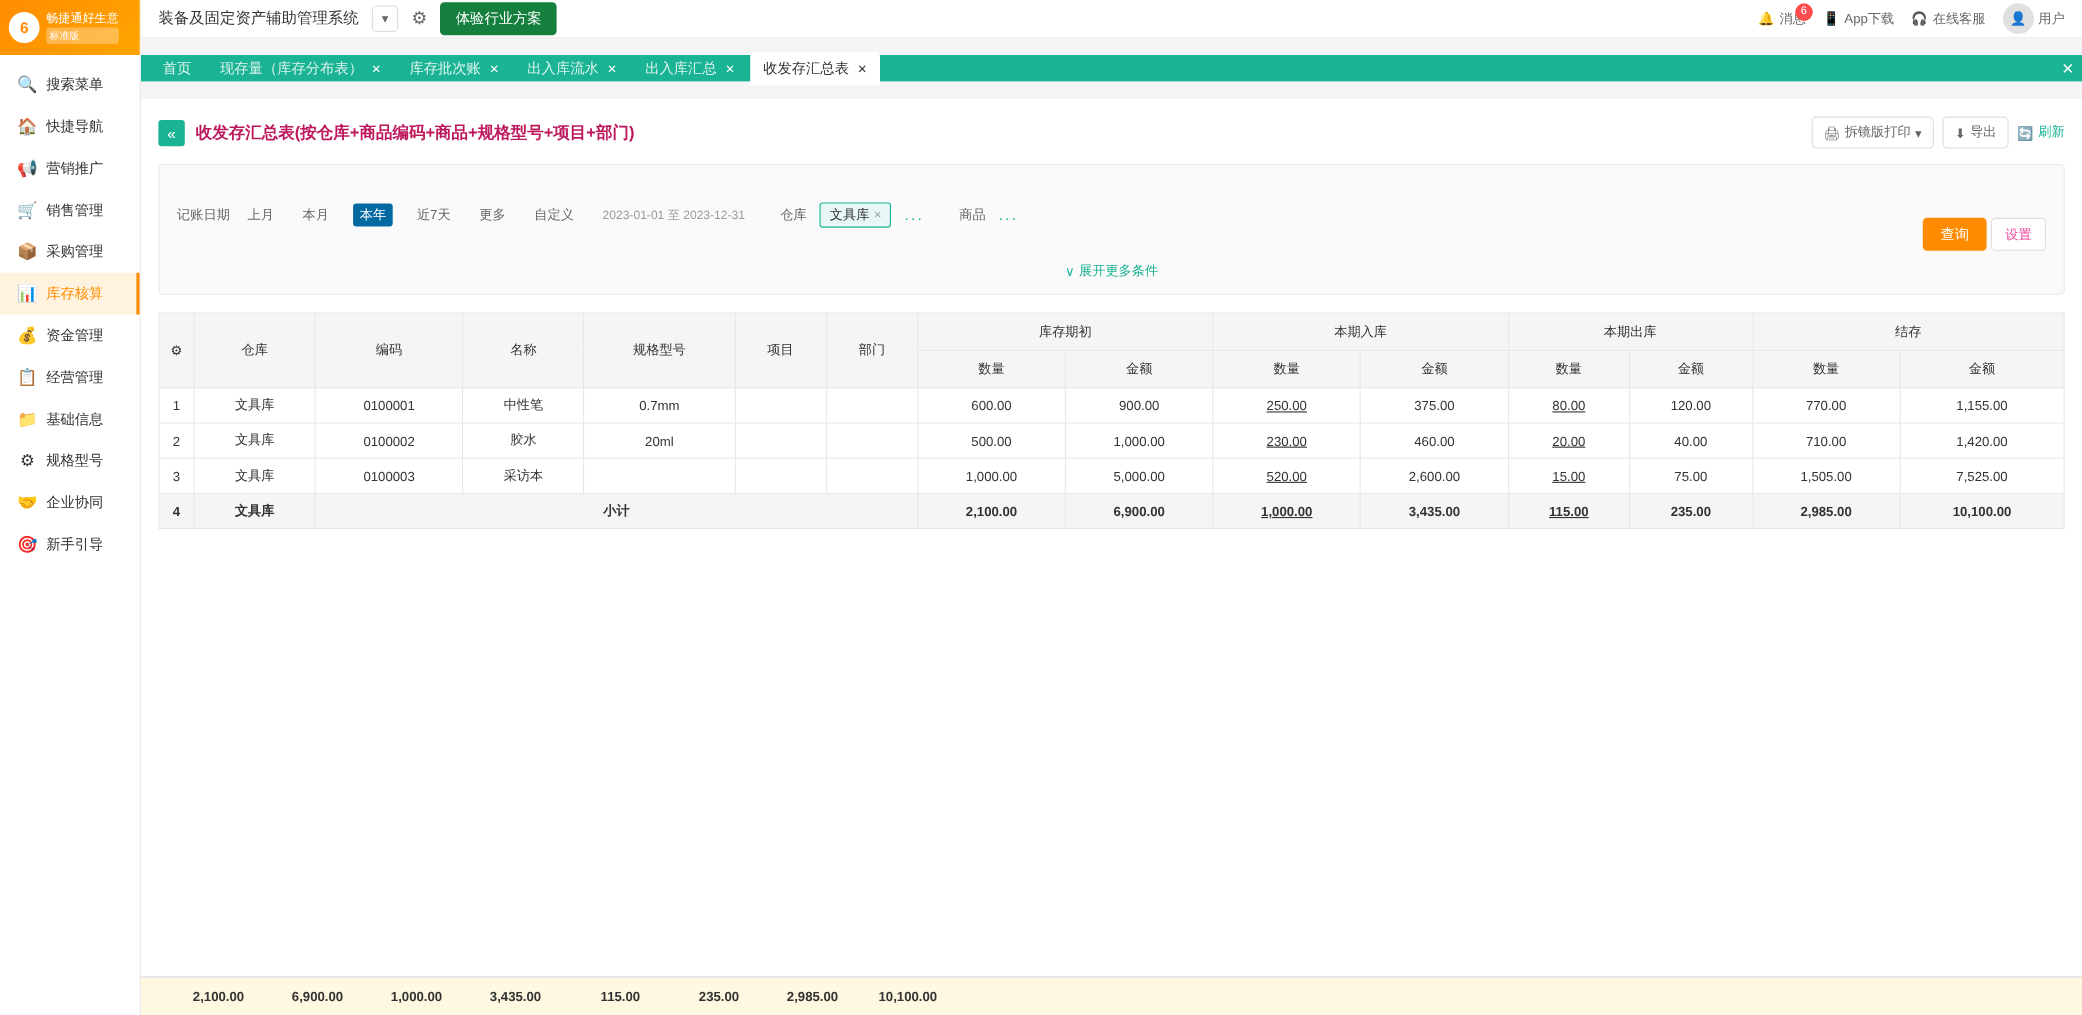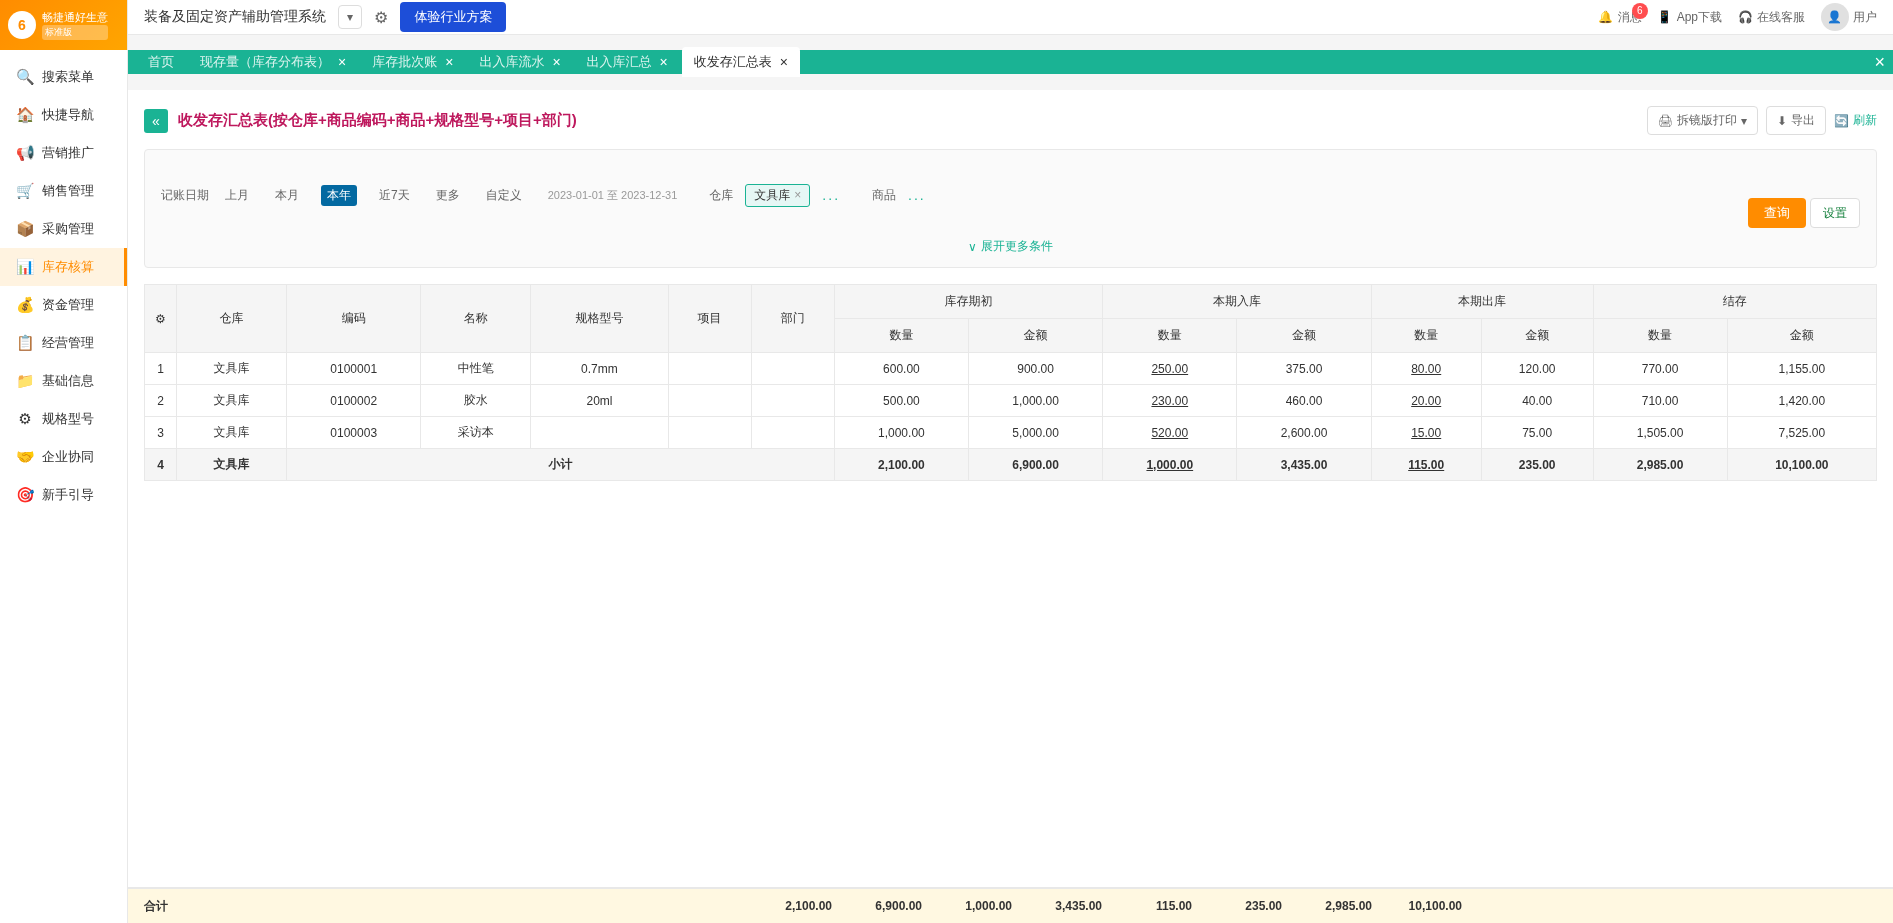--- a/index.html
+++ b/index.html
@@ -37,21 +37,21 @@
     .top-header {
       position: fixed; left: 128px; top: 0; right: 0; height: 35px;
       background: #fff; border-bottom: 1px solid #e8e8e8; z-index: 99;
       display: flex; align-items: center; justify-content: space-between;
       padding: 0 16px;
     }
     .header-left { display: flex; align-items: center; gap: 12px; }
     .system-title { font-size: 14px; color: #333; }
     .dropdown-btn { background: none; border: 1px solid #ddd; border-radius: 4px; padding: 4px 8px; cursor: pointer; font-size: 12px; color: #666; }
     .settings-icon { color: #666; cursor: pointer; font-size: 16px; }
-    .trial-btn { background: #1d4ed8; color: #fff; border: none; border-radius: 4px; padding: 6px 14px; cursor: pointer; font-size: 13px; }
+    .trial-btn { background: #15803d; color: #fff; border: none; border-radius: 4px; padding: 6px 14px; cursor: pointer; font-size: 13px; }
     .header-right { display: flex; align-items: center; gap: 16px; }
     .header-action { display: flex; align-items: center; gap: 4px; color: #666; cursor: pointer; font-size: 12px; position: relative; }
     .badge { background: #ff4d4f; color: #fff; border-radius: 50%; width: 16px; height: 16px; font-size: 10px; display: flex; align-items: center; justify-content: center; position: absolute; top: -6px; right: -6px; }
     .user-avatar { width: 28px; height: 28px; background: #e0e0e0; border-radius: 50%; display: flex; align-items: center; justify-content: center; font-size: 12px; color: #666; }
 
     
     .tab-bar {
       position: fixed; left: 128px; top: 50px; right: 0; height: 24px;
       background: #1ab394; display: flex; align-items: center; z-index: 98;
       padding: 0 8px; gap: 2px;
@@ -116,21 +116,21 @@
     
     .footer-total {
       position: fixed; bottom: 0; left: 128px; right: 0; height: 36px;
       background: #fff8e1; border-top: 2px solid #e8e8e8;
       display: flex; align-items: center; padding: 0 16px;
       font-size: 12px; font-weight: bold; color: #333;
     }
     .total-cell { width: 90px; text-align: right; padding-right: 12px; }
 
     .query-btn { background: #ff8c00; color: #fff; border: none; border-radius: 4px; padding: 6px 16px; cursor: pointer; font-size: 13px; }
-    .set-btn { background: #fff; color: #15803d; border: 1px solid #ddd; border-radius: 4px; padding: 5px 12px; cursor: pointer; font-size: 12px; }
+    .set-btn { background: #fff; color: #ec4899; border: 1px solid #ddd; border-radius: 4px; padding: 5px 12px; cursor: pointer; font-size: 12px; }
 
     .query-section { display: flex; gap: 4px; margin-top: 36px; }
 
     .close-tab-btn { color: #fff; background: none; border: none; cursor: pointer; font-size: 14px; margin-left: 4px; }
 
     .th-span-2 { border-bottom: 1px solid #e8e8e8 !important; }
   </style>
 </head>
 <body>
 
@@ -410,21 +410,20 @@
     <td><b>2,985.00</b></td>
     <td><b>10,100.00</b></td>
   </tr>
         </tbody>
     </table>
 
   </div>
 </div>
 
 <div class="footer-total">
-  <span style="min-width:610px;">合计</span>
   <span class="total-cell">2,100.00</span>
   <span class="total-cell">6,900.00</span>
   <span class="total-cell">1,000.00</span>
   <span class="total-cell">3,435.00</span>
   <span class="total-cell">115.00</span>
   <span class="total-cell">235.00</span>
   <span class="total-cell">2,985.00</span>
   <span class="total-cell">10,100.00</span>
 </div>
 

